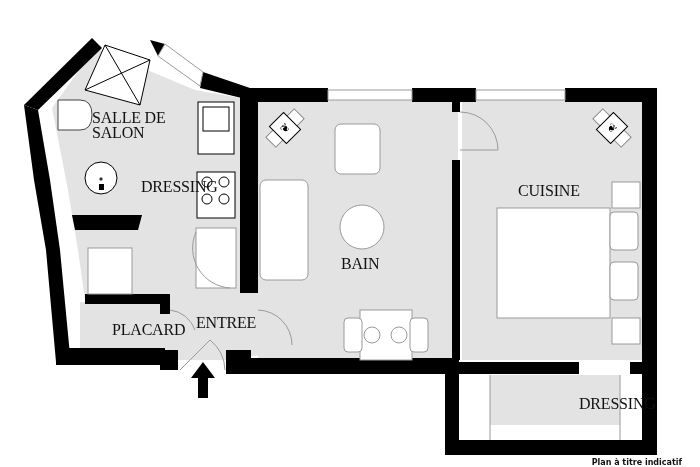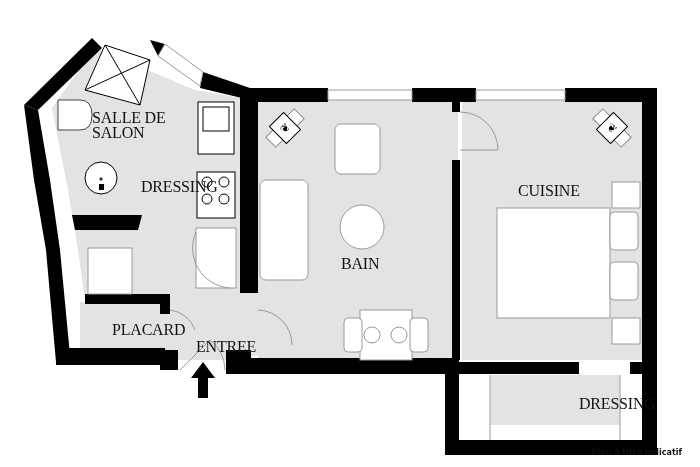--- a/index.html
+++ b/index.html
@@ -9,21 +9,21 @@
       position: absolute;
       font-family: Liberation Serif, serif;
       font-size: 16px;
       color: #111;
       letter-spacing: -0.2px;
       line-height: 15px;
       white-space: nowrap;
     }
     .caption {
       position: absolute;
-      right: 18px; bottom: 10px;
+      right: 18px; bottom: 0;
       font-family: "DejaVu Sans", sans-serif;
       font-size: 8px;
       font-weight: bold;
       color: #111;
     }
   </style>
 </head>
 <body>
 
 <div id="plan">
@@ -161,17 +161,17 @@
   </svg>
 
   <div class="room-label" style="left:92px; top:110px;">
     <div>SALLE DE</div>
     <div>SALON</div>
   </div>
   <div class="room-label" style="left:141px; top:179px;">DRESSING</div>
   <div class="room-label" style="left:341px; top:256px;">BAIN</div>
   <div class="room-label" style="left:518px; top:183px;">CUISINE</div>
   <div class="room-label" style="left:96px; top:322px;margin-left:16px;">PLACARD</div>
-  <div class="room-label" style="left:196px; top:315px;margin-top:24px;">ENTREE</div>
+  <div class="room-label" style="left:196px; top:315px;">ENTREE</div>
   <div class="room-label" style="left:531px; top:396px;margin-left:48px;">DRESSING</div>
 
   <div class="caption">Plan à titre indicatif</div>
 </div>
 
 </body></html>

